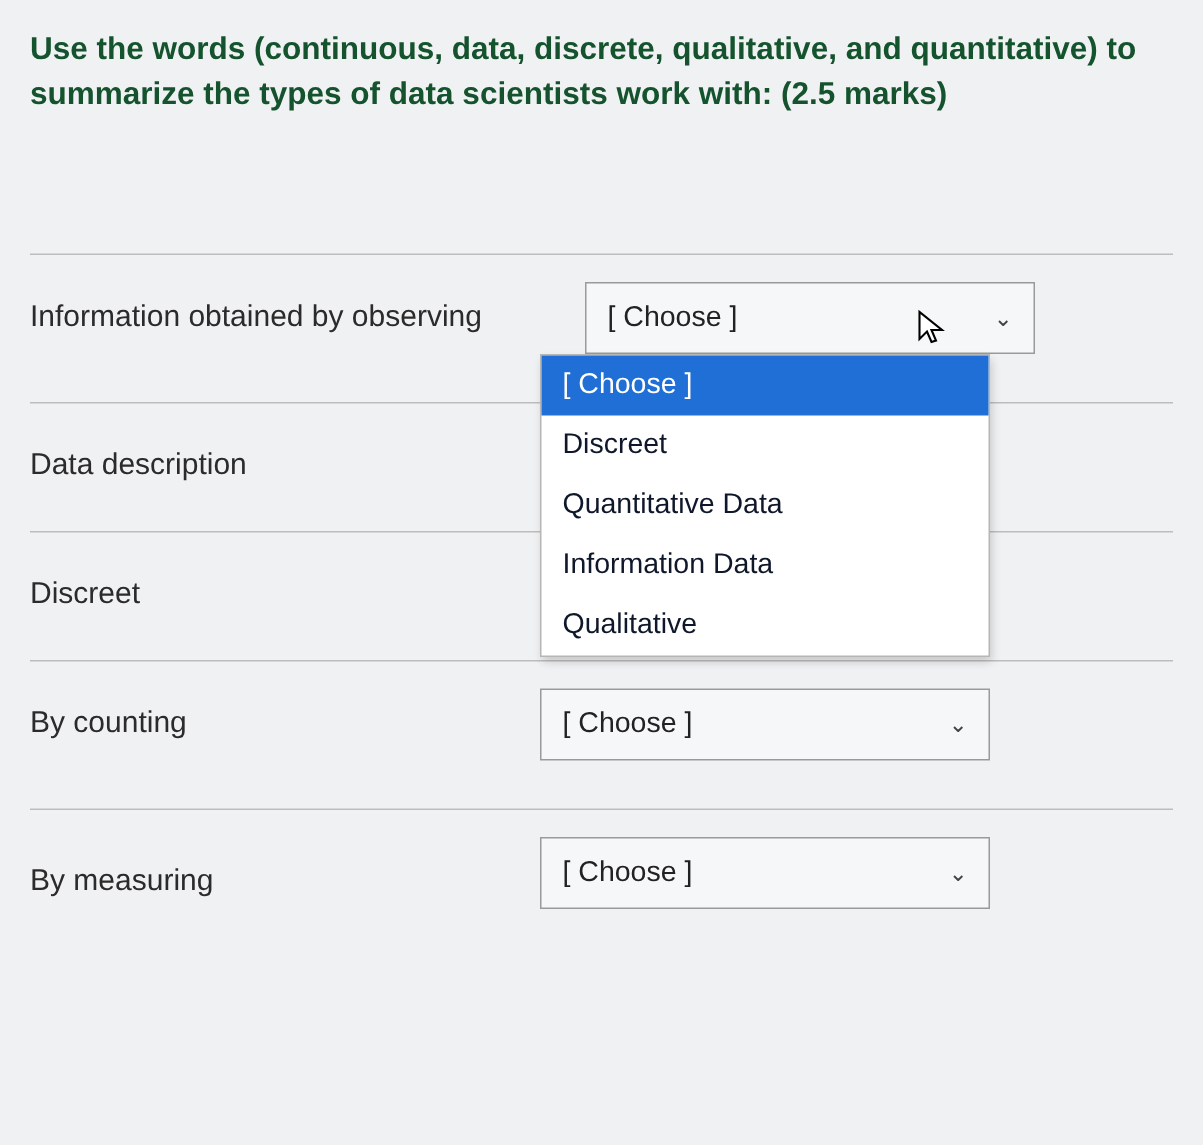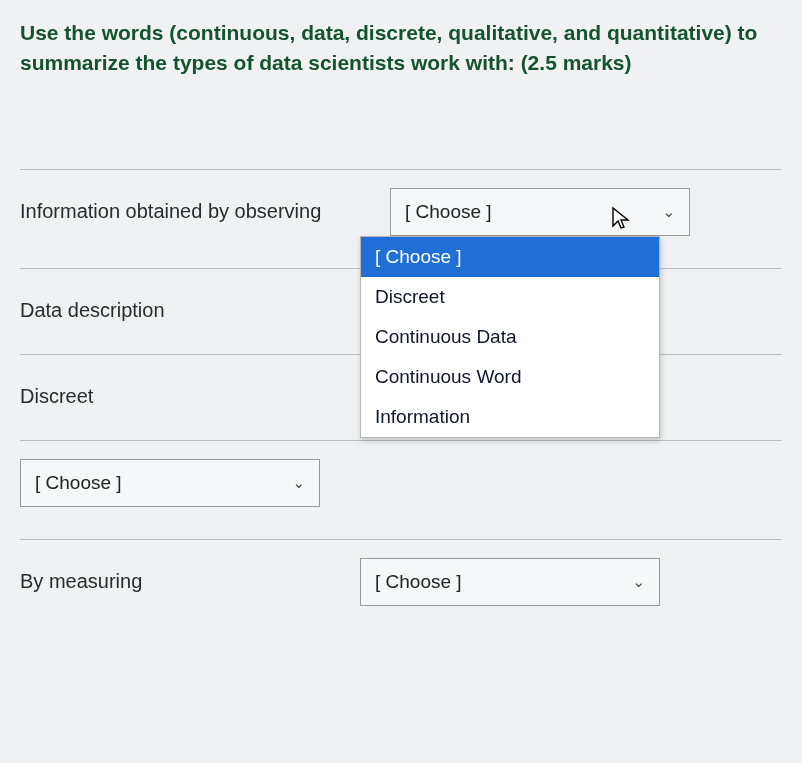--- a/index.html
+++ b/index.html
@@ -99,50 +99,51 @@
       <div class="select-wrap">
         <div class="select-box">
           <span>[ Choose ]</span>
           <span class="chevron">⌄</span>
         </div>
       </div>
 
       <div class="dropdown">
         <div class="dropdown-item selected">[ Choose ]</div>
         <div class="dropdown-item">Discreet</div>
-        <div class="dropdown-item">Continuous Data</div>
-        <div class="dropdown-item">Continuous Word</div>
-        <div class="dropdown-item">Information</div>
+        <div class="dropdown-item">Quantitative Data</div>
+        <div class="dropdown-item">Information Data</div>
+        <div class="dropdown-item">Qualitative</div>
       </div>
 
       <span class="cursor-icon">
         <svg width="22" height="26" viewBox="0 0 22 26">
           <path d="M3 2 L3 20 L8 15 L11 22 L14 21 L11 14 L18 14 Z" fill="#fff" stroke="#000" stroke-width="1.4"></path>
         </svg>
       </span>
     </div>
 
     <div class="row">
       <div class="label">Data description</div>
     </div>
 
     <div class="row">
       <div class="label">Discreet</div>
     </div>
 
     <div class="row">
+      <div class="label">By counting</div>
       <div class="select-wrap">
         <div class="select-box">
           <span>[ Choose ]</span>
           <span class="chevron">⌄</span>
         </div>
       </div>
     </div>
 
-    <div class="row" style="padding-bottom:10px;">
+    <div class="row" style="padding-bottom:10px;align-items:center;">
       <div class="label">By measuring</div>
       <div class="select-wrap">
         <div class="select-box">
           <span>[ Choose ]</span>
           <span class="chevron">⌄</span>
         </div>
       </div>
     </div>
 
   </div>

